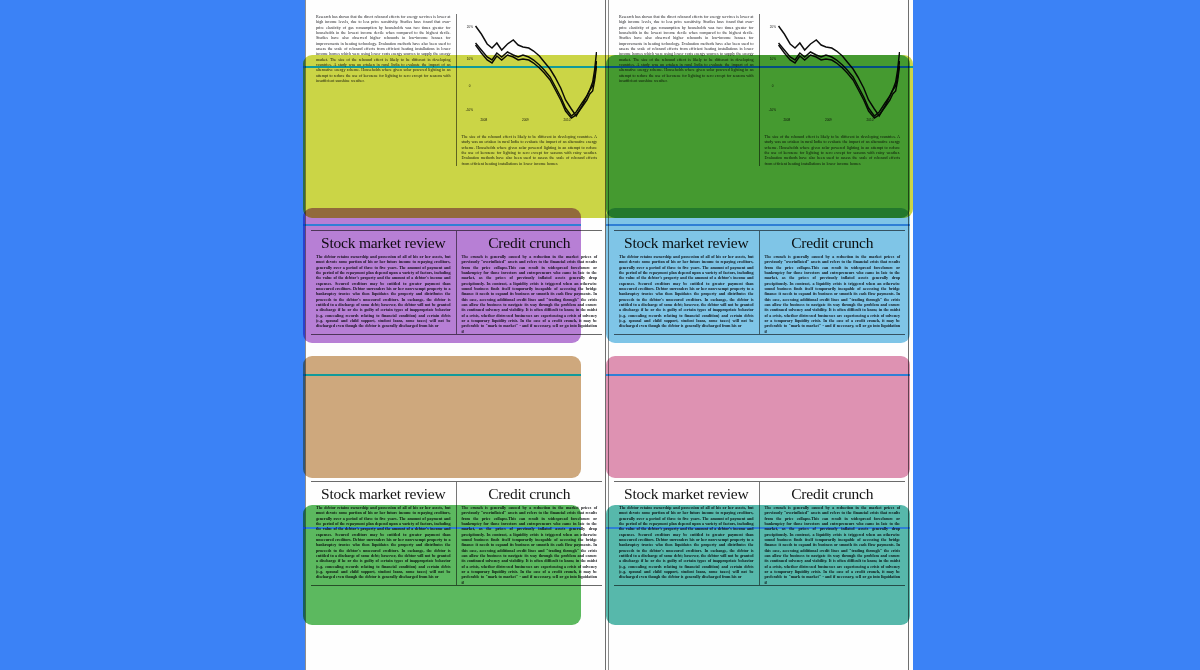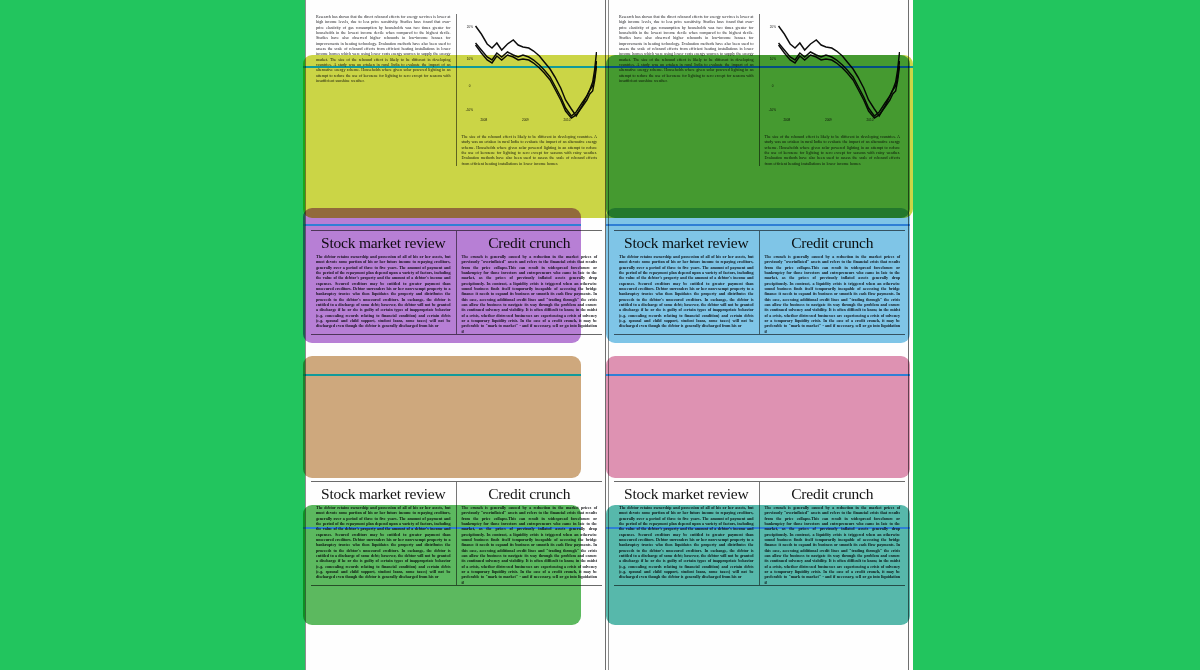--- a/index.html
+++ b/index.html
@@ -1,21 +1,21 @@
 <!DOCTYPE html>
 <html><head>
 <meta charset="utf-8">
 <style>
   html,body{margin:0;padding:0;background:#ffffff;}
   body{
     width:1200px;height:670px;overflow:hidden;
     font-family:"Liberation Serif", serif;
     position:relative;
   }
-  .stage{position:absolute;inset:0;background:#22c55e;padding-left:32px;}
+  .stage{position:absolute;inset:0;background:#3b82f6;padding-left:32px;}
 
   
   .panel{position:absolute;top:0;width:305px;height:670px;background:#ffffff;}
   .panel.left{left:305px;}
   .panel.right{left:608px;}
 
   .page{position:absolute;inset:0;background:#fefefe;}
   .page:before{ 
     content:"";position:absolute;top:0;bottom:0;right:4px;width:1px;
     background:#6f6f6f;

